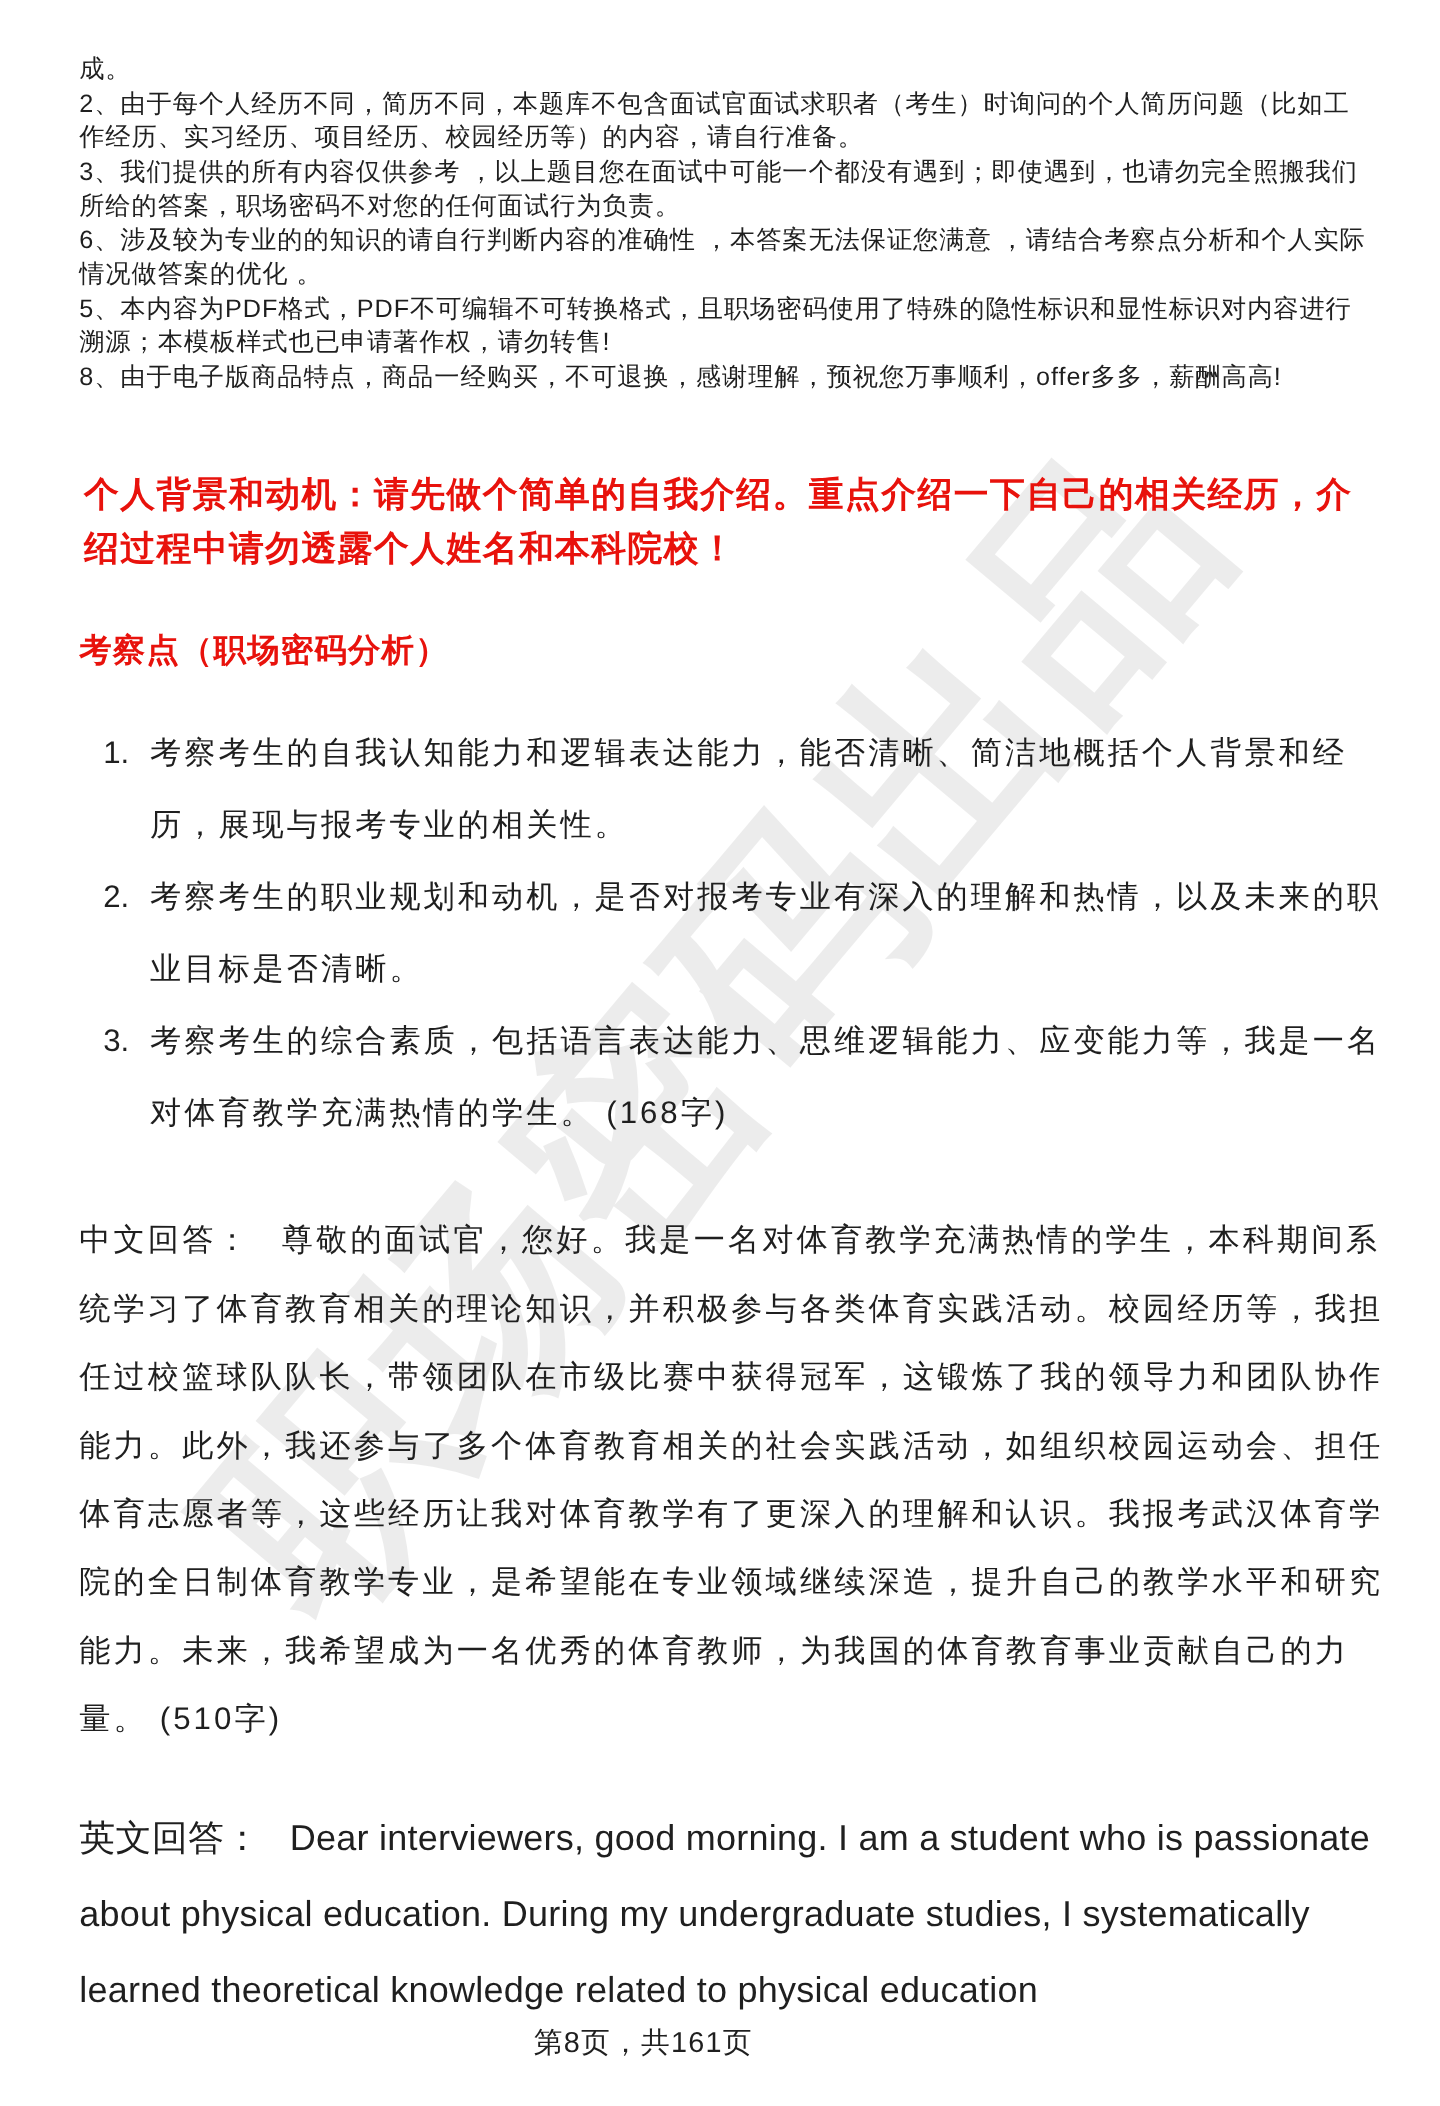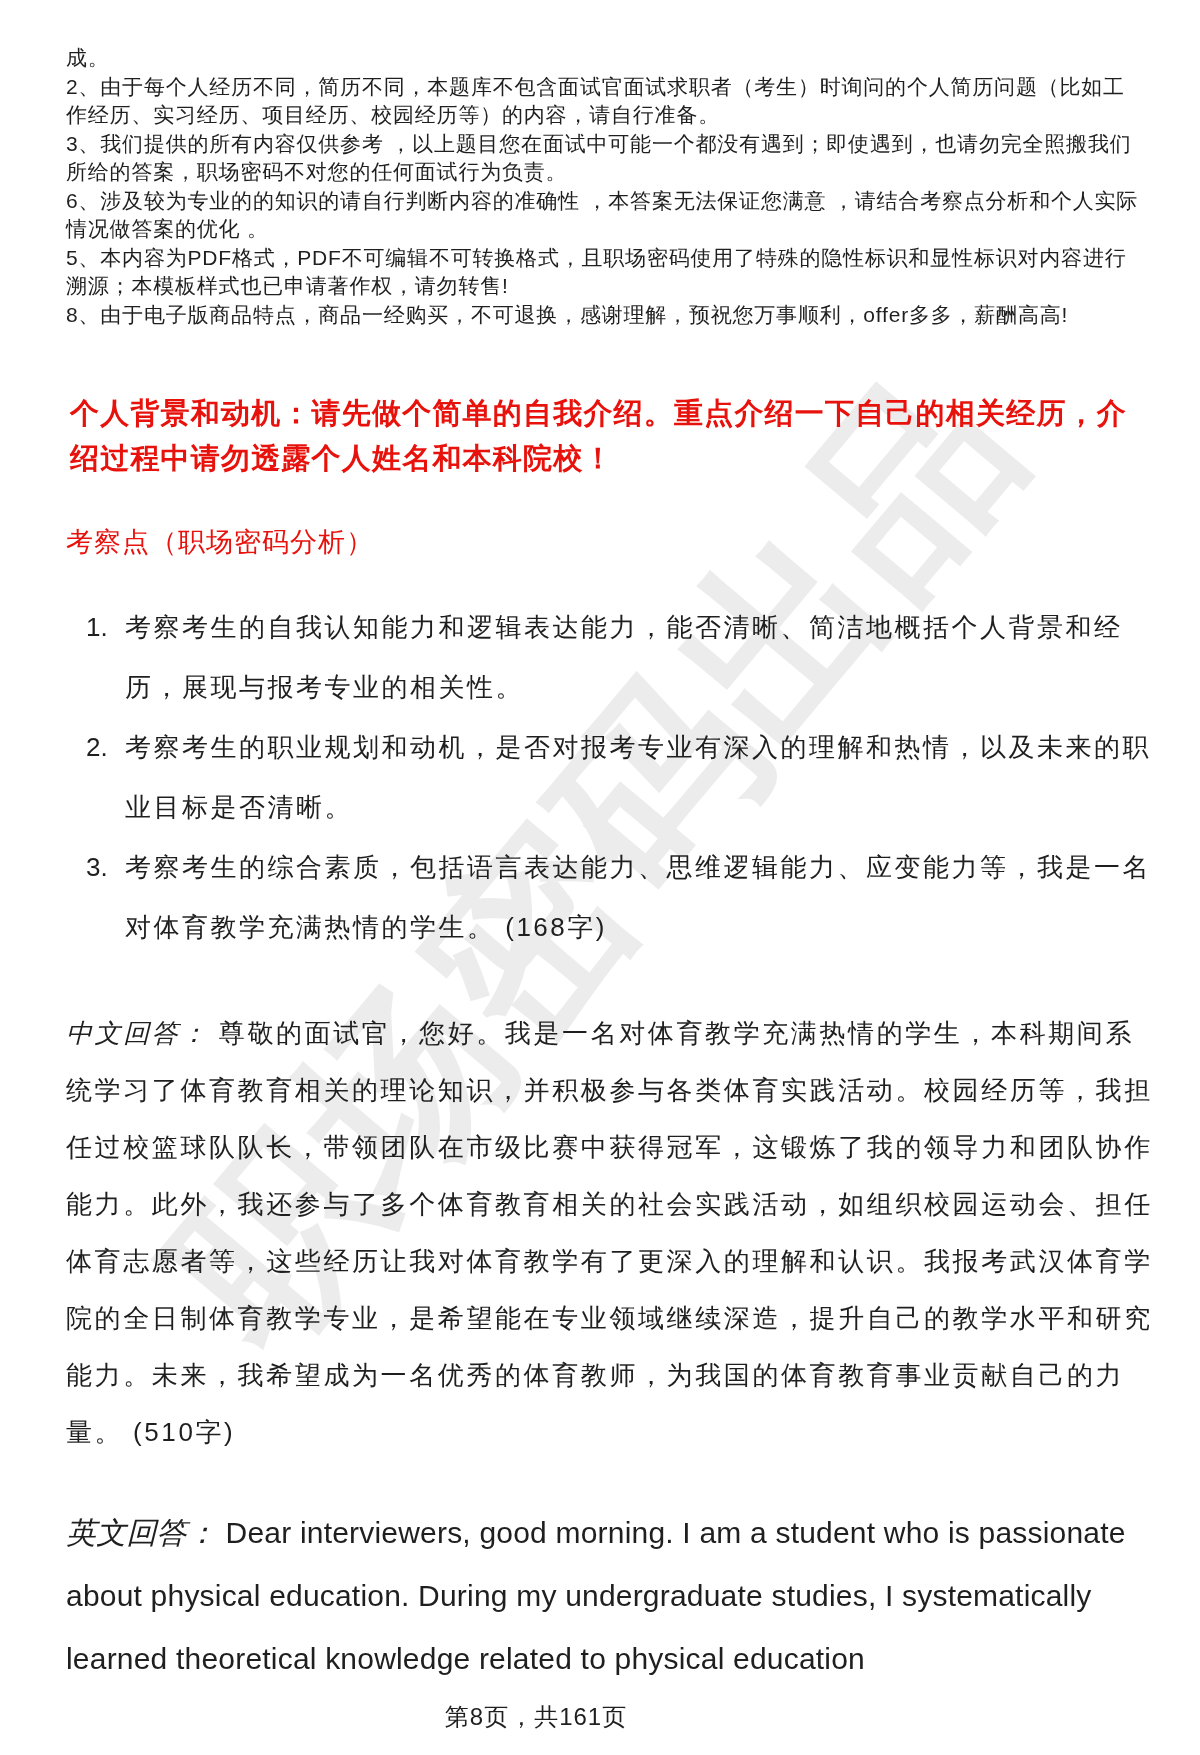--- a/index.html
+++ b/index.html
@@ -49,21 +49,21 @@
     color: #e8120c;
     font-size: 29px;
     font-weight: bold;
     line-height: 45px;
     letter-spacing: 1.2px;
   }
   .a-heading {
     margin: 44px 0 0 0;
     color: #e8120c;
     font-size: 27px;
-    font-weight: normal;
+    font-weight: bold;
     line-height: 34px;
     letter-spacing: 1px;
   }
   .points {
     list-style: none;
     margin: 38px 0 0 0;
     padding: 0;
     font-size: 26px;
     line-height: 60px;
     letter-spacing: 2.5px;
@@ -79,40 +79,38 @@
     letter-spacing: 0;
   }
   .cn-answer {
     margin: 48px 0 0 0;
     font-size: 26px;
     line-height: 57px;
     letter-spacing: 2.6px;
   }
   .cn-answer .label,
   .en-answer .label {
-    margin-right: 0;
-    font-style: italic;
+    margin-right: 16px;
   }
   .en-answer {
     margin: 40px 0 0 0;
     font-size: 30px;
     line-height: 63px;
     letter-spacing: 0.2px;
   }
   .footer {
     position: absolute;
     left: 0;
     top: 1686px;
     width: 1072px;
     text-align: center;
     font-size: 24px;
     letter-spacing: 1px;
     color: #1f1f1f;
     z-index: 1;
-    margin-top: 15px;
   }
 </style>
 </head>
 <body>
 
 <div class="page">
 
   <div class="watermark">职场密码出品</div>
 
   <div class="content">

